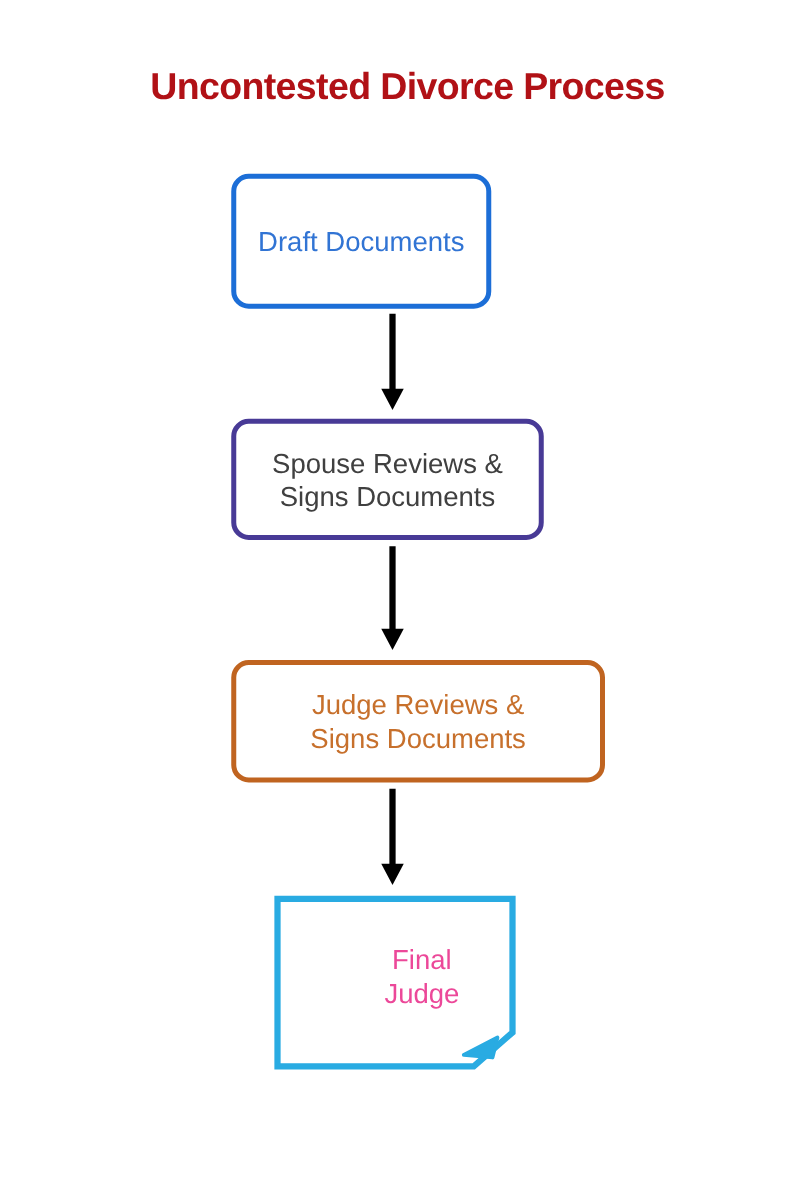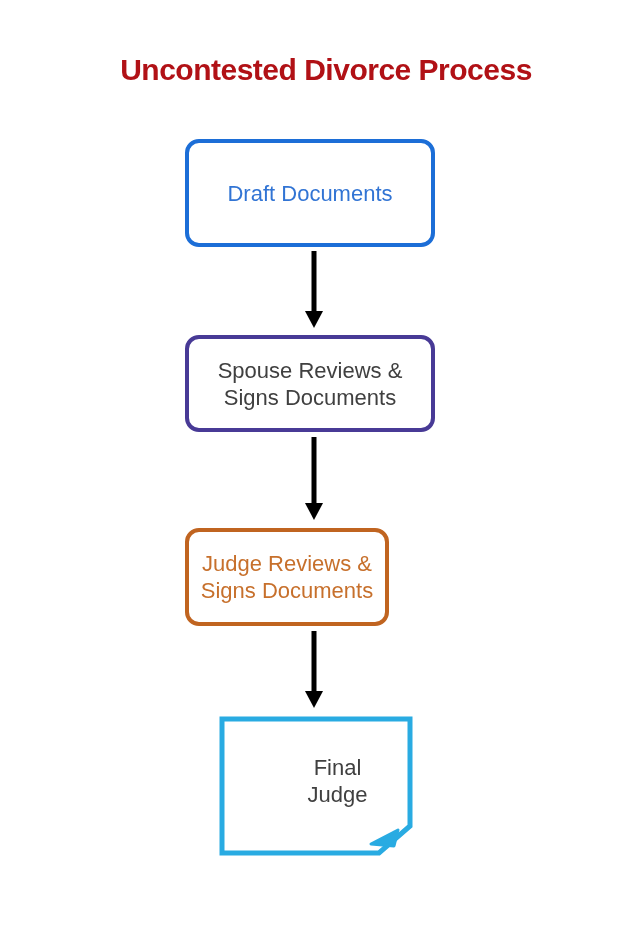--- a/index.html
+++ b/index.html
@@ -42,23 +42,23 @@
   .node-label {
     display: flex;
     flex-direction: column;
     align-items: center;
     justify-content: center;
     text-align: center;
     font-size: 22px;
     line-height: 27px;
     font-weight: 400;
   }
-  .node-1 { left: 185px; top: 139px; width: 250px; height: 108px; border-color: #1c6ed7; color: #3174d4; }
+  .node-1 { left: 185px; top: 139px; width: 208px; height: 108px; border-color: #1c6ed7; color: #3174d4; }
   .node-2 { left: 185px; top: 335px; width: 250px; height: 97px;  border-color: #483a96; color: #404040; }
-  .node-3 { left: 185px; top: 528px; width: 204px; height: 98px;  border-color: #c06420; color: #c7702c; }
+  .node-3 { left: 185px; top: 528px; width: 299px; height: 98px;  border-color: #c06420; color: #c7702c; }
 
   .arrow {
     position: absolute;
     width: 24px;
   }
   .arrow-1 { left: 302px; top: 251px; height: 77px; }
   .arrow-2 { left: 302px; top: 437px; height: 83px; }
   .arrow-3 { left: 302px; top: 631px; height: 77px; }
   .arrow .shaft {
     position: absolute;
@@ -95,21 +95,21 @@
     width: 100%;
     height: 100%;
     display: block;
   }
   .note .node-label {
     position: absolute;
     left: 0;
     top: 0;
     right: 0;
     bottom: 10px;
-    color: #404040;
+    color: #ec4899;
     padding-left: 43px;
   }
 </style>
 </head>
 <body>
 
 <div class="canvas">
 
   <h1 class="title">Uncontested Divorce Process</h1>
 

